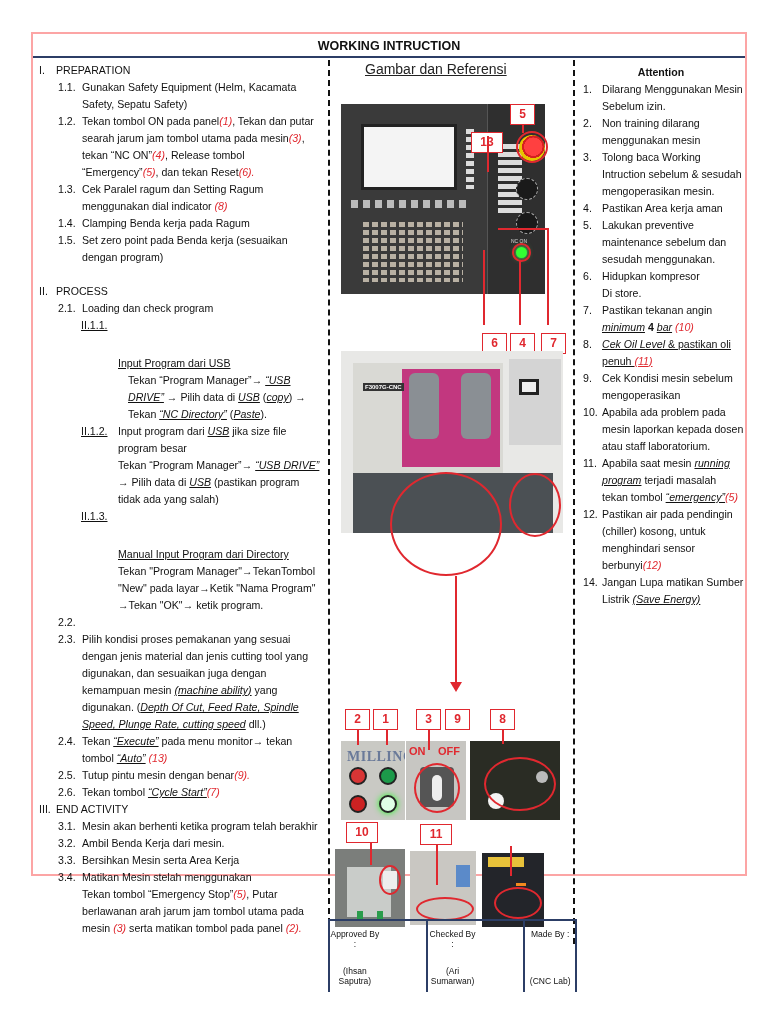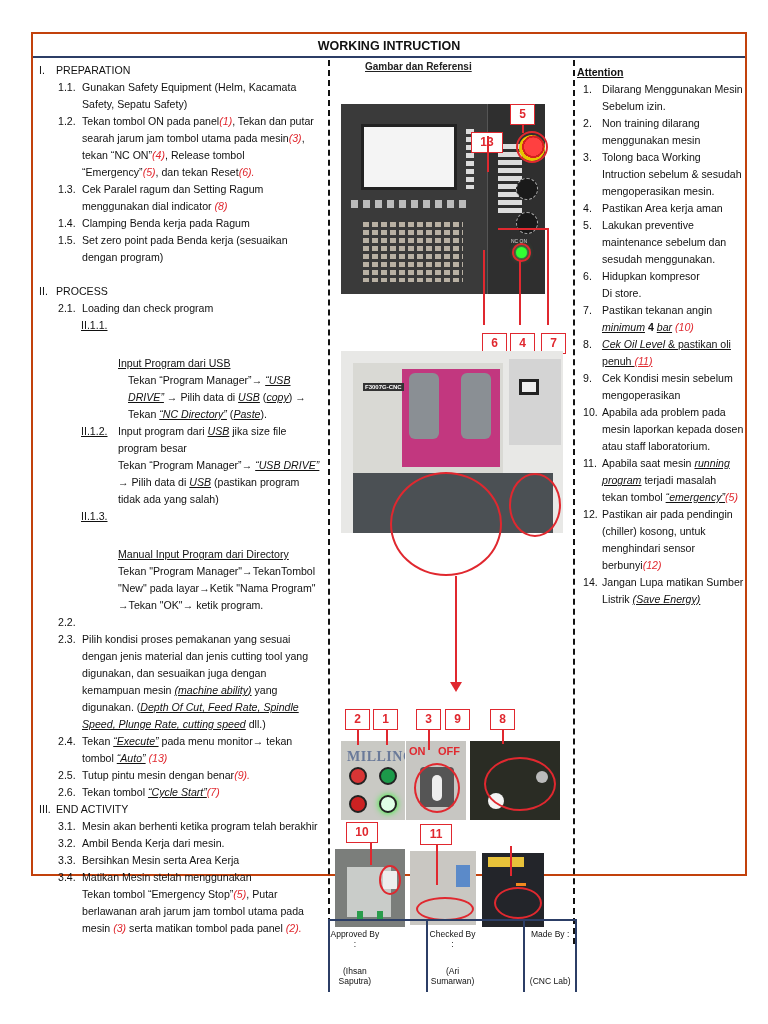--- a/index.html
+++ b/index.html
@@ -1,21 +1,21 @@
 <!DOCTYPE html>
 <html><head>
 <meta charset="utf-8">
 <style>
   * { box-sizing: border-box; margin: 0; padding: 0; }
   html, body { width: 768px; height: 1024px; background: #ffffff; overflow: hidden; }
   body { font-family: "Liberation Sans", sans-serif; color: #111; position: relative; }
 
   .page {
     position: absolute; left: 31px; top: 32px; width: 716px; height: 844px;
-    border: 2px solid #c2410c;
+    border: 2px solid #fca5a5;
     padding-left: 13px;
   }
   .title-bar {
     position: absolute; left: 0; top: 0; width: 712px; height: 24px;
     border-bottom: 2px solid #2c3e66;
     text-align: center; font-weight: bold; font-size: 12.5px; line-height: 24px;
   }
 
   .divider {
     position: absolute; top: 26px; width: 0; border-left: 2px dashed #111;
@@ -39,21 +39,21 @@
   .sub-title { text-decoration: underline; margin-top: 38px; }
   .indent-more { padding-left: 10px; }
   .red { color: #e0282f; font-style: italic; }
   .it { font-style: italic; text-decoration: underline; }
   .u { text-decoration: underline; }
   .gap { height: 17px; }
 
   
   .mid-col { position: absolute; left: 297px; top: 26px; width: 243px; height: 884px; }
   .mid-head {
-    position: absolute; left: 35px; top: 1px; font-size: 10px; text-decoration: underline; color: #222; font-weight: bold;
+    position: absolute; left: 35px; top: 1px; font-size: 14px; text-decoration: underline; color: #222;
   }
   .photo { position: absolute; overflow: hidden; }
   .callout {
     position: absolute; width: 25px; height: 21px; border: 1.5px solid #e0282f; background: #fff;
     color: #e0282f; font-size: 12px; font-weight: bold; text-align: center; line-height: 18px;
   }
   .redline { position: absolute; background: #e0282f; }
   .ring { position: absolute; border: 2px solid #e0282f; border-radius: 50%; }
 
   
@@ -103,21 +103,21 @@
   .sig-cell { flex: 1; border-left: 2px solid #2c3e66; position: relative; font-size: 8.5px; text-align: center; }
   .sig-cell:last-child { border-right: 2px solid #2c3e66; }
   .sig-cell .role { position: absolute; top: 8px; left: 0; right: 0; }
   .sig-cell .who { position: absolute; bottom: 6px; left: 0; right: 0; }
 
   
   .right-col {
     position: absolute; left: 544px; top: 26px; width: 168px;
     font-size: 10.6px; line-height: 17px;
   }
-  .att-title { font-weight: bold; margin-top: 4px; text-decoration: underline; }
+  .att-title { text-align: center; font-weight: bold; margin-top: 4px; }
   .att { display: flex; padding-left: 6px; }
   .att .num { width: 19px; flex-shrink: 0; }
   .att .txt { flex: 1; }
 </style>
 </head>
 <body>
 
 <div class="page">
   <div class="title-bar">WORKING INTRUCTION</div>
 

